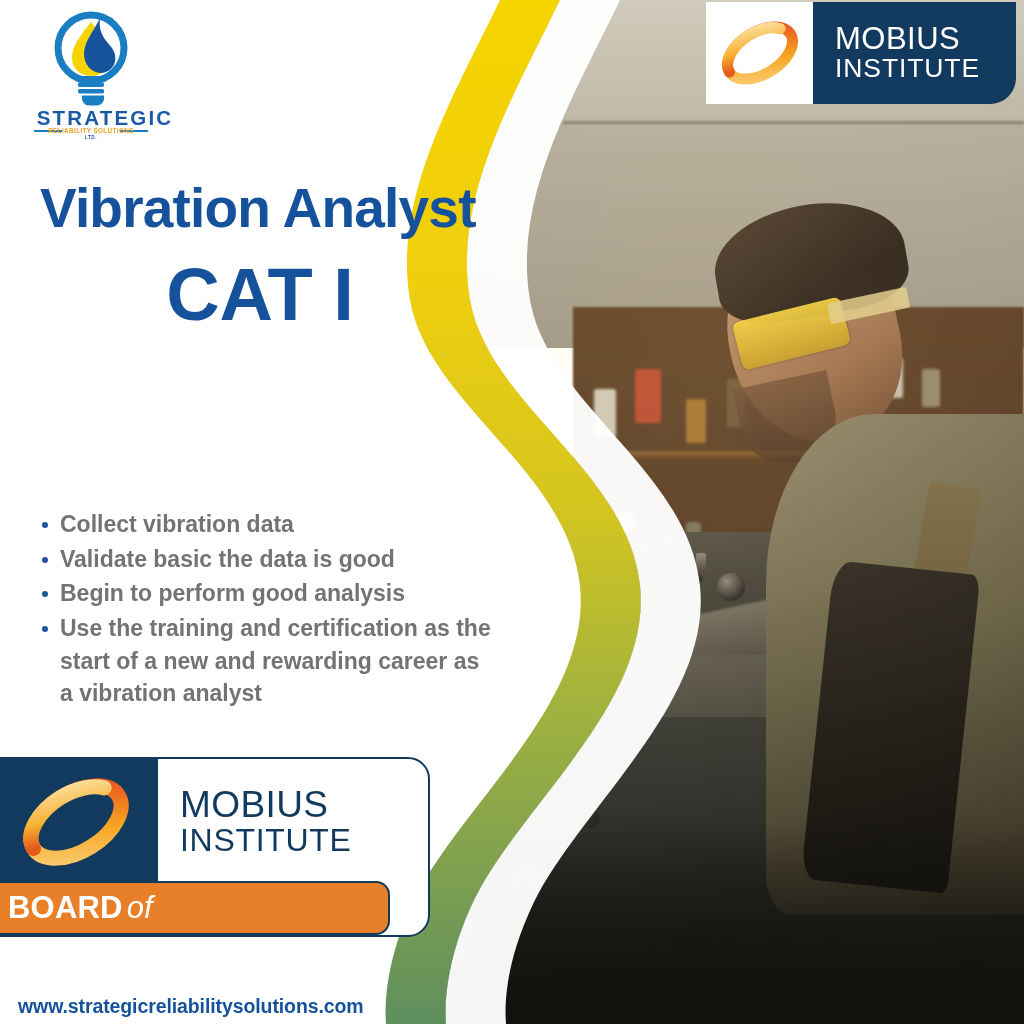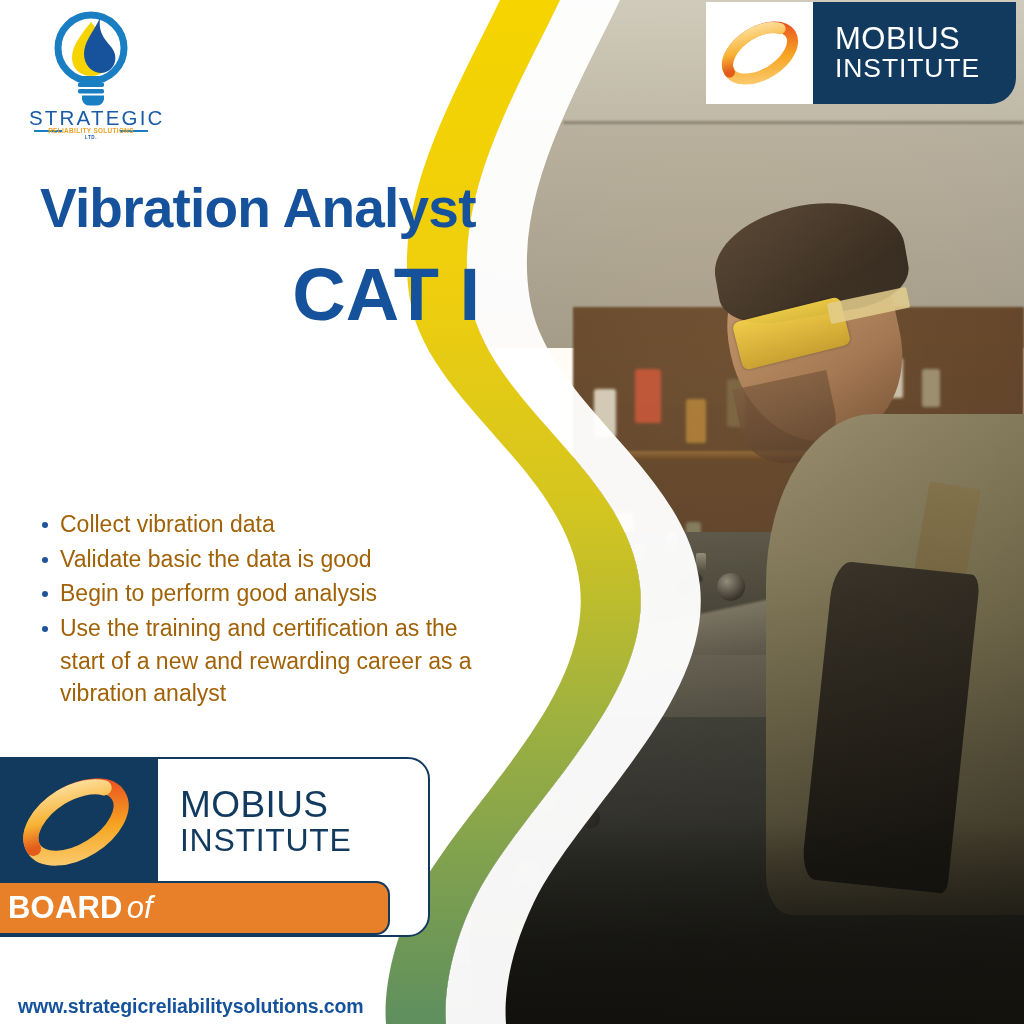--- a/index.html
+++ b/index.html
@@ -166,23 +166,23 @@
     position: absolute; inset: 0; z-index: 2;
     pointer-events: none;
   }
 
   
   .content { position: absolute; inset: 0; z-index: 3; }
 
   
   .srs-logo { position: absolute; left: 22px; top: 6px; width: 138px; height: 134px; }
   .srs-word {
-    position: absolute; left: 7px; top: 100px; width: 138px;
-    text-align: left;
-    font-size: 20.5px; font-weight: 400; letter-spacing: 2.2px;
+    position: absolute; left: 14px; top: 100px; width: 138px;
+    text-align: center;
+    font-size: 20.5px; font-weight: 700; letter-spacing: 2.2px;
     color: #1a5ba6;
   }
   .srs-sub {
     position: absolute; left: 0; top: 121px; width: 138px;
     text-align: center;
     font-size: 6.4px; font-weight: 700; letter-spacing: .35px;
     color: #e8a021;
   }
   .srs-ltd {
     position: absolute; left: 0; top: 129px; width: 138px;
@@ -225,40 +225,41 @@
   }
 
   
   .title-main {
     position: absolute; left: 40px; top: 176px;
     font-size: 55px; font-weight: 700; color: #16529C;
     letter-spacing: -0.8px;
   }
   .title-cat {
     position: absolute; left: 40px; top: 252px; width: 440px;
-    text-align: right;
+    text-align: center;
     font-size: 74px; font-weight: 700; color: #16529C;
     letter-spacing: 0px;
   }
   .subhead {
     position: absolute; left: 38px; top: 424px; width: 440px;
     font-size: 24.5px; font-weight: 700; color: #1a5093;
     line-height: 1.32; letter-spacing: .1px;
   }
   .bullets {
     position: absolute; left: 36px; top: 508px; width: 460px;
     margin: 0; padding: 0; list-style: none;
   }
   .bullets li {
     position: relative;
     padding-left: 24px;
     font-size: 23px;
-    color: #a16207;
+    color: #737373;
     line-height: 1.42;
     margin-bottom: 2px;
+    font-weight: bold;
   }
   .bullets li::before {
     content: "";
     position: absolute; left: 6px; top: 14px;
     width: 6px; height: 6px; border-radius: 50%;
     background: #1f5596;
   }
 
   
   .boc {

